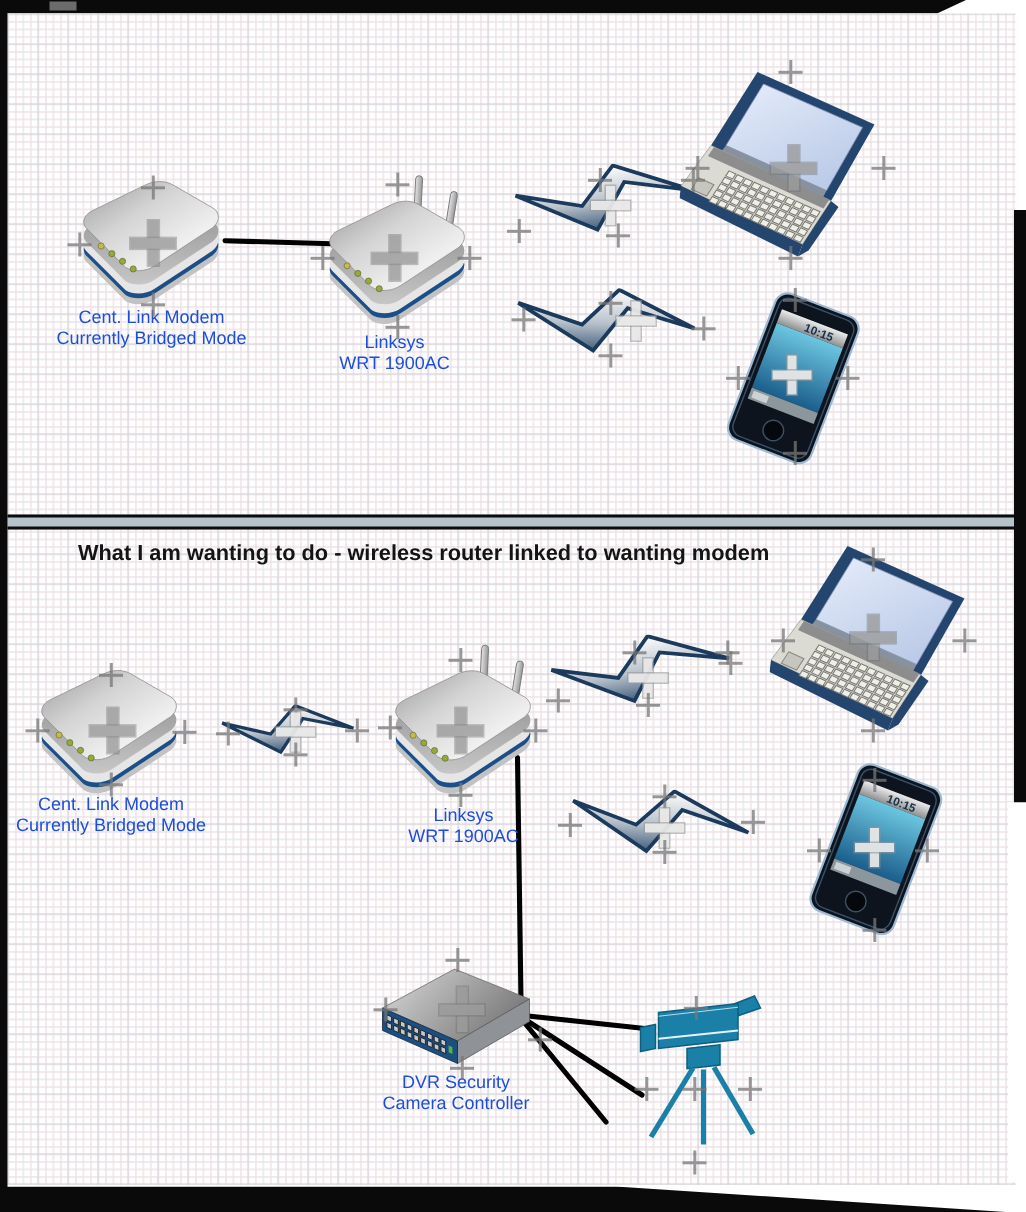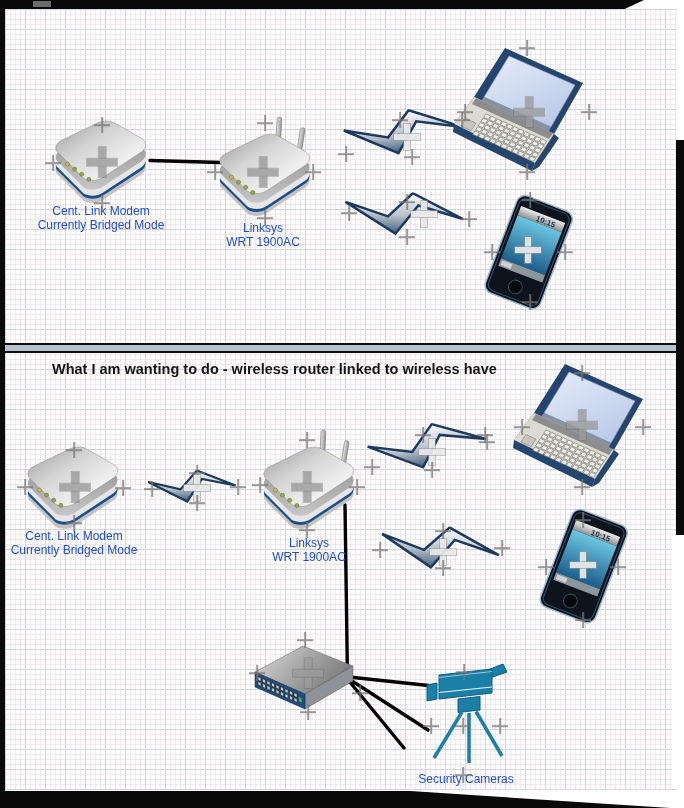--- a/index.html
+++ b/index.html
@@ -237,21 +237,21 @@
       <text x="36" y="21.5" text-anchor="middle" font-size="8" font-weight="bold" fill="#17324e" font-family="Liberation Sans, sans-serif">10:15</text>
       <rect x="7" y="23" width="48" height="47" fill="url(#gradPhoneScr)"></rect>
       <rect x="7" y="70" width="48" height="8" fill="#9aa4ac" opacity=".9"></rect>
       <rect x="9" y="71.5" width="11" height="5" fill="#cdd2d7"></rect>
       <circle cx="31" cy="92" r="7" fill="#05080c" stroke="#3c4f63" stroke-width="1"></circle>
     </svg>
   </div>
 
   <div id="divider"></div>
 
-  <div class="title" style="left:52px;top:361px;">What I am wanting to do - wireless router linked to wireless have</div>
+  <div class="title" style="left:52px;top:361px;">What I am wanting to do - wireless router linked to wanting modem</div>
 
   <div class="dev" style="left:16px;top:444px;">
     <svg width="110" height="90" viewBox="0 0 108 88">
       <use href="#slabPath" y="22" fill="#c2c2c2"></use>
       <use href="#slabPath" y="18" fill="#1c4f87"></use>
       <use href="#slabPath" y="15" fill="#e6e6e6"></use>
       <use href="#slabPath" y="9" fill="url(#gradSide)"></use>
       <use href="#slabPath" y="0" fill="url(#gradTop)" stroke="#8a8a8a" stroke-width=".5"></use>
       <g>
         <circle cx="23" cy="45" r="2" fill="#c4bb4e" stroke="#7a7430" stroke-width=".5"></circle>
@@ -417,40 +417,41 @@
           <rect x="0.216" y="0.55" width="0.068" height="0.32" fill="#c3c9cf" stroke="#1a1a1a" vector-effect="non-scaling-stroke" stroke-width=".6"></rect>
           <rect x="0.314" y="0.55" width="0.068" height="0.32" fill="#c3c9cf" stroke="#1a1a1a" vector-effect="non-scaling-stroke" stroke-width=".6"></rect>
           <rect x="0.412" y="0.55" width="0.068" height="0.32" fill="#c3c9cf" stroke="#1a1a1a" vector-effect="non-scaling-stroke" stroke-width=".6"></rect>
           <rect x="0.510" y="0.55" width="0.068" height="0.32" fill="#c3c9cf" stroke="#1a1a1a" vector-effect="non-scaling-stroke" stroke-width=".6"></rect>
           <rect x="0.608" y="0.55" width="0.068" height="0.32" fill="#c3c9cf" stroke="#1a1a1a" vector-effect="non-scaling-stroke" stroke-width=".6"></rect>
           <rect x="0.706" y="0.55" width="0.068" height="0.32" fill="#c3c9cf" stroke="#1a1a1a" vector-effect="non-scaling-stroke" stroke-width=".6"></rect>
           <rect x="0.804" y="0.55" width="0.068" height="0.32" fill="#c3c9cf" stroke="#1a1a1a" vector-effect="non-scaling-stroke" stroke-width=".6"></rect>
         </g>
     </svg>
   </div>
+  <div class="lbl" style="left:224px;top:714px;">
+    <span>DVR Security</span>
+    <span>Camera Controller</span>
+  </div>
 
   <div class="dev" style="left:424px;top:660px;">
     <svg width="84" height="110" viewBox="0 0 84 110">
       <g fill="#1a80a8" stroke="#0d5f80" stroke-width="1">
         <polygon points="56,13 79,4 83,12 60,20"></polygon>
         <polygon points="3,25 13,23 13,39 3,41"></polygon>
         <polygon points="15,15 68,9 68,33 15,39"></polygon>
         <polygon points="34,39 56,36.5 56,50 34,52.5"></polygon>
       </g>
       <line x1="15" y1="32.5" x2="68" y2="27" stroke="#ffffff" stroke-width="1.2" opacity=".9"></line>
       <line x1="15" y1="17.5" x2="68" y2="11.5" stroke="#ffffff" stroke-width=".8" opacity=".7"></line>
       <g stroke="#1a80a8" stroke-width="3.5">
         <line x1="38" y1="52" x2="10" y2="98"></line>
         <line x1="45" y1="53" x2="45" y2="103"></line>
         <line x1="52" y1="51.5" x2="78" y2="96"></line>
       </g>
     </svg>
-  </div>
-  <div class="lbl" style="left:386px;top:772px;">
-    <span>Security Cameras</span>
   </div>
 
   <div id="cross-layer">
       <div class="xh t0" style="left: 94px; top: 117px; width: 16px; height: 16px;"></div>
       <div class="xh t0" style="left: 45px; top: 155px; width: 16px; height: 16px;"></div>
       <div class="xh t1" style="left: 87px; top: 147px; width: 30px; height: 30px;"></div>
       <div class="xh t0" style="left: 94px; top: 195px; width: 16px; height: 16px;"></div>
       <div class="xh t0" style="left: 257px; top: 115px; width: 16px; height: 16px;"></div>
       <div class="xh t0" style="left: 207px; top: 164px; width: 16px; height: 16px;"></div>
       <div class="xh t1" style="left: 248px; top: 157px; width: 30px; height: 30px;"></div>

